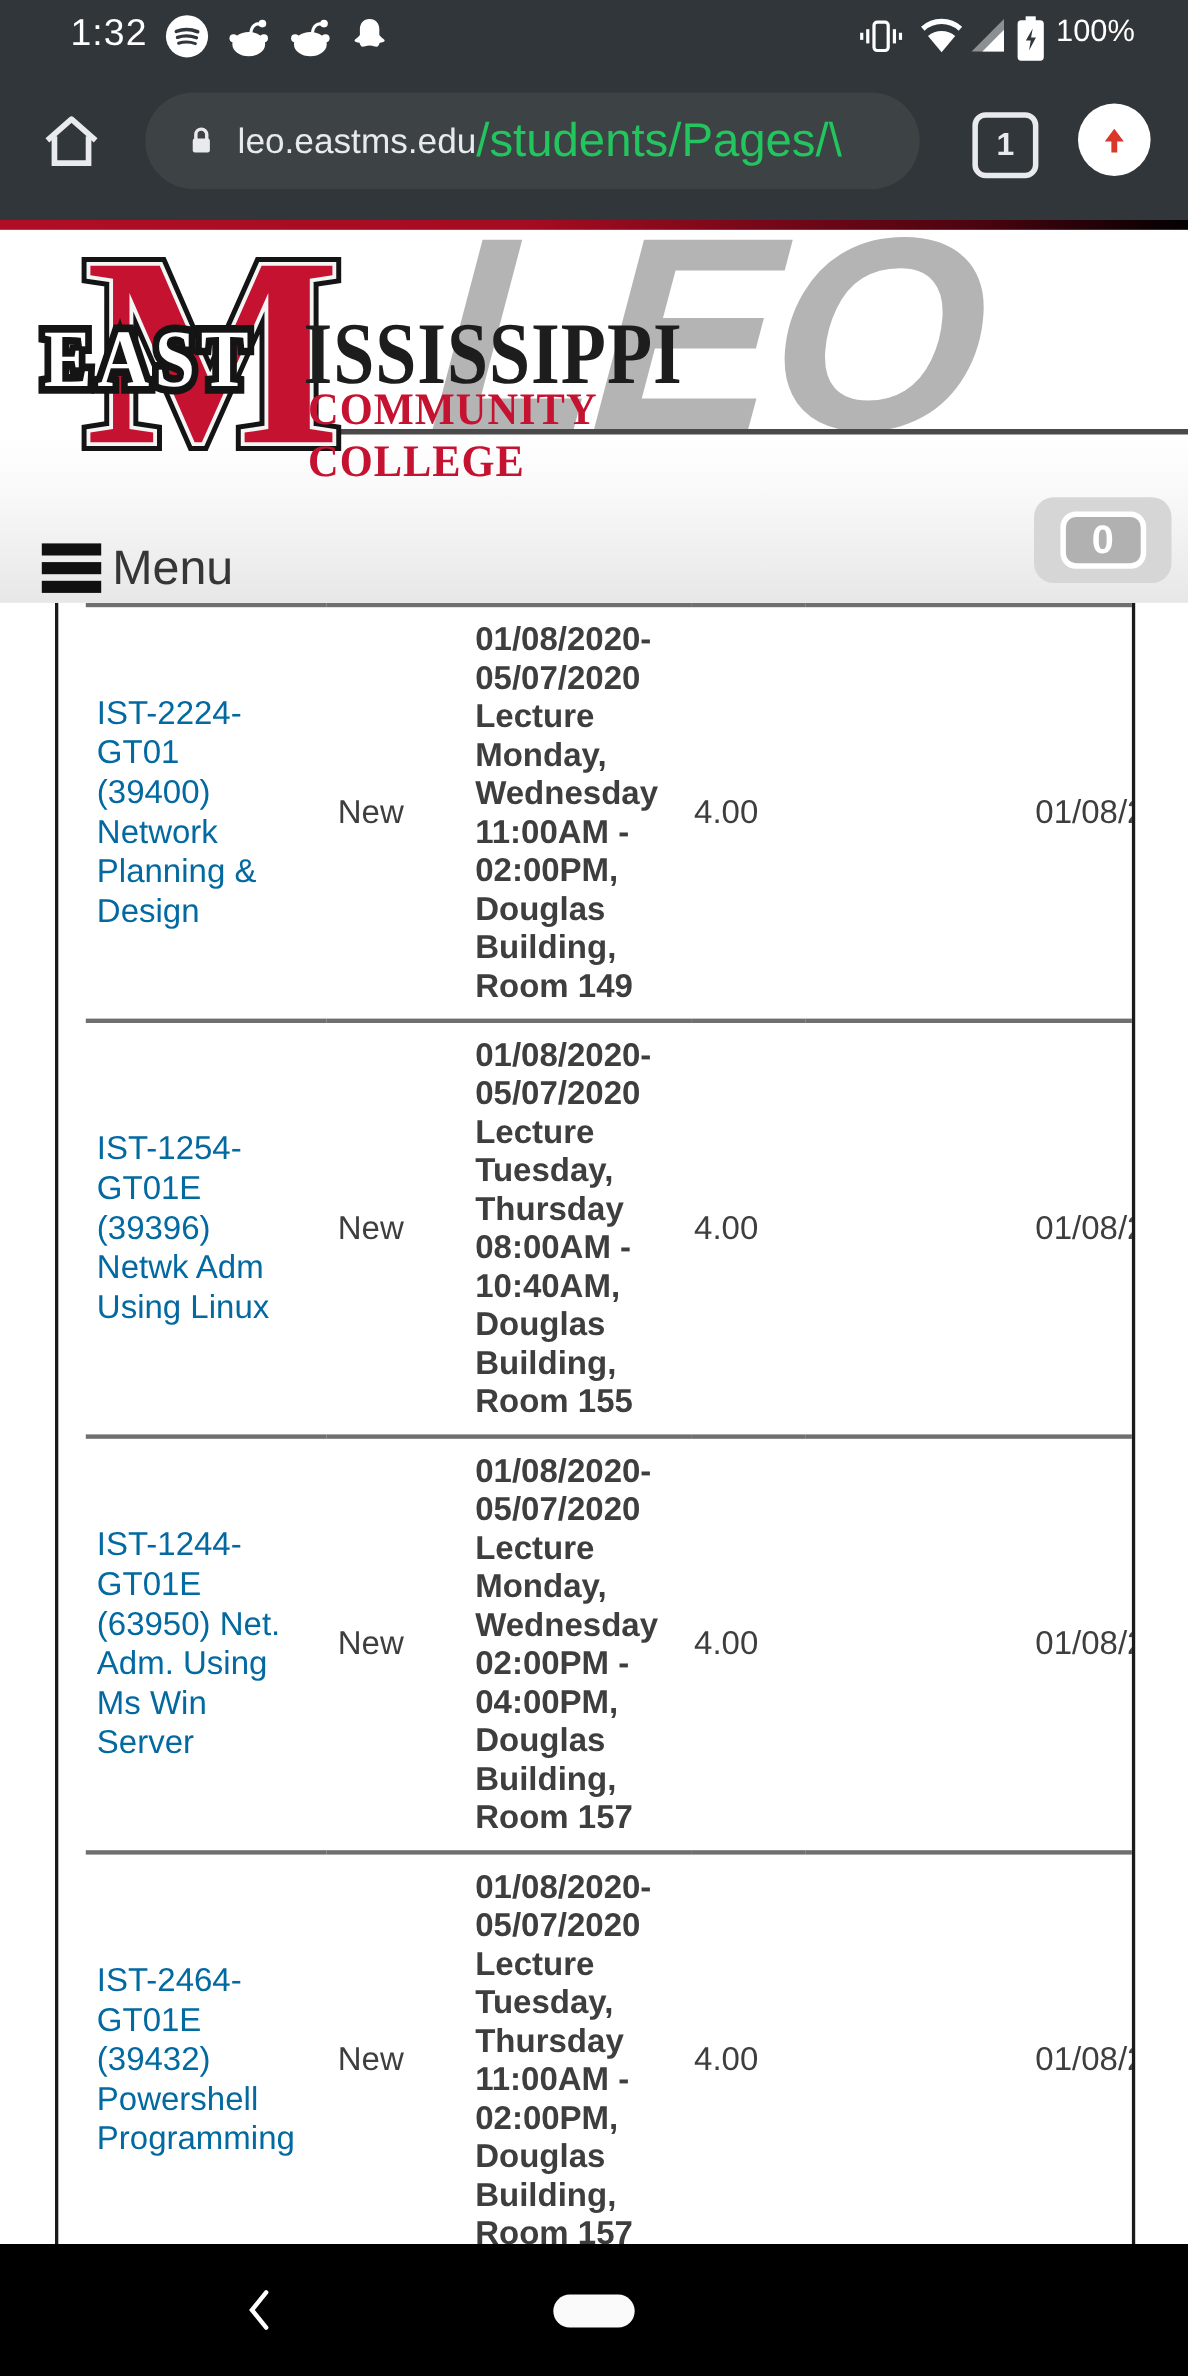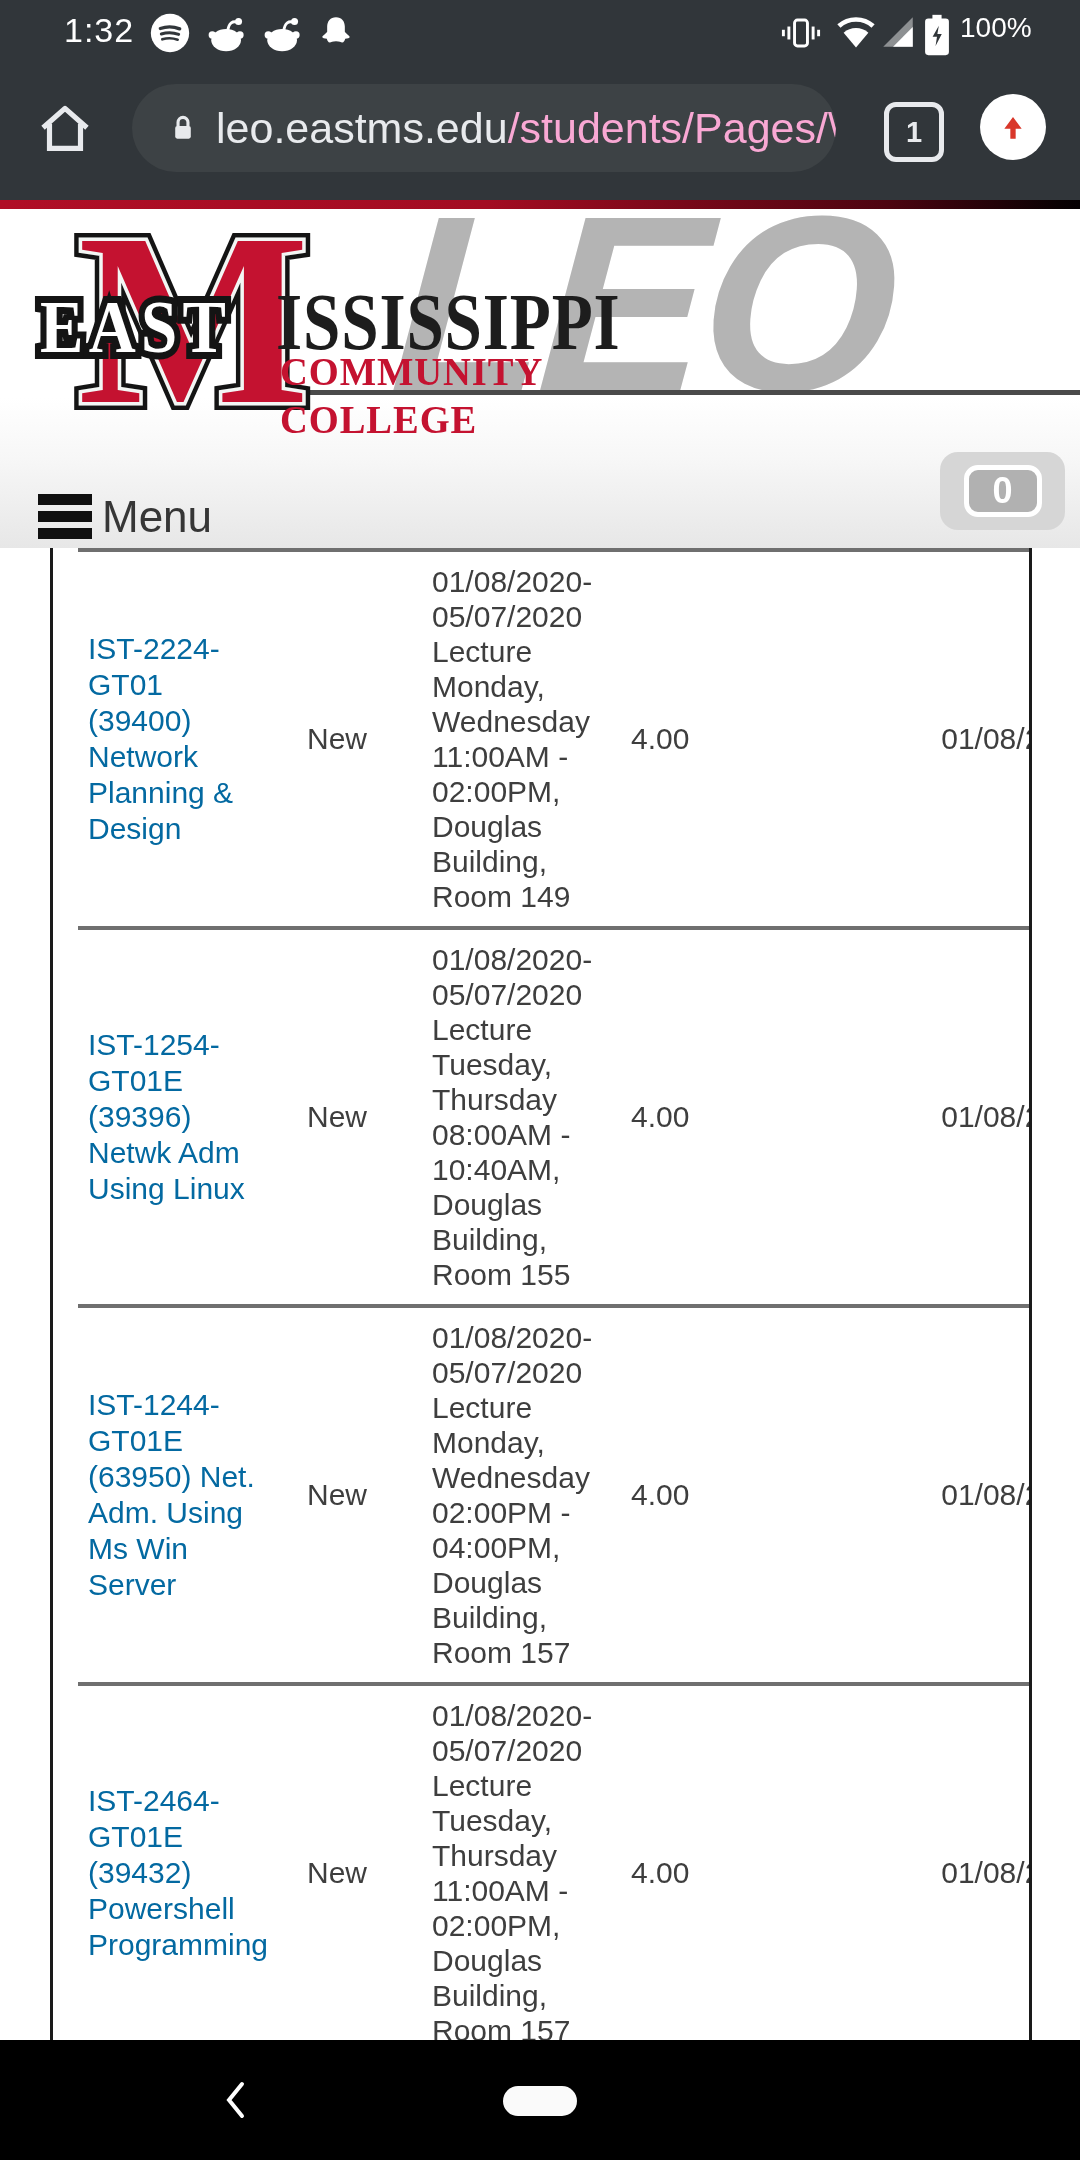--- a/index.html
+++ b/index.html
@@ -11,22 +11,22 @@
   .statusbar{position:absolute;left:0;top:0;width:1080px;height:62px;margin-left:16px;}
   .sb-time{position:absolute;left:48px;top:11px;color:#fff;font-size:34px;font-weight:500;letter-spacing:1px;}
   .sb-ic{position:absolute;top:13px;}
   .sb-pct{position:absolute;left:944px;top:12px;color:#fff;font-size:28px;}
 
   .toolbar{position:absolute;left:0;top:62px;width:1080px;height:138px;}
   .home-btn{position:absolute;left:34px;top:36px;width:62px;height:62px;}
   .urlbar{position:absolute;left:132px;top:22px;width:704px;height:88px;border-radius:44px;
           background:#3d4245;display:flex;align-items:center;overflow:hidden;}
   .lock{margin-left:34px;flex:0 0 auto;}
-  .url-host{color:#e8eaed;font-size:43px;margin-left:16px;white-space:nowrap;}
-  .url-path{color:#f9a8d4;font-size:43px;white-space:nowrap;text-align:right;}
+  .url-host{color:#e8eaed;font-size:32px;margin-left:16px;white-space:nowrap;}
+  .url-path{color:#22c55e;font-size:43px;white-space:nowrap;text-align:right;}
   .tabbtn{position:absolute;left:884px;top:40px;width:50px;height:50px;border:5px solid #e8eaed;
           border-radius:12px;color:#e8eaed;font-size:29px;font-weight:bold;
           display:flex;align-items:center;justify-content:center;}
   .updbtn{position:absolute;left:980px;top:32px;width:66px;height:66px;border-radius:50%;
           background:#fff;display:flex;align-items:center;justify-content:center;}
 
   .redstrip{position:absolute;left:0;top:200px;width:1080px;height:9px;
             background:linear-gradient(90deg,#b00e26 0%,#a30c22 45%,#4d0410 82%,#0a0103 98%,#050002 100%);}
 
   
@@ -63,21 +63,21 @@
               color:#fff;font-size:36px;font-weight:bold;display:flex;align-items:center;justify-content:center;}
 
   
   .tablewrap{position:absolute;left:50px;top:548px;width:976px;height:1492px;overflow:hidden;
              border-left:3px solid #1a1a1a;border-right:3px solid #1a1a1a;background:#fff;}
   table.courses{border-collapse:collapse;table-layout:fixed;margin-left:25px;width:951px;
                 font-size:30px;color:#3e3e3e;}
   table.courses td{border-top:4px solid #6f6f6f;vertical-align:middle;padding-top:12px;padding-bottom:12px;}
   td.c-course{width:208px;padding-left:10px;line-height:36px;}
   td.c-status{width:122px;padding-left:10px;}
-  td.c-sched{width:196px;padding-left:2px;line-height:35px;}
+  td.c-sched{width:196px;padding-left:2px;line-height:35px;font-weight:bold;}
   td.c-cred{width:100px;padding-left:2px;}
   td.c-date{width:325px;text-align:right;padding-right:10px;}
   .pre{white-space:pre-line;}
   a.course-link{color:#0369a1;text-decoration:none;display:block;white-space:pre-line;cursor:pointer;}
 
   
   .navbar{position:absolute;left:0;top:2040px;width:1080px;height:120px;background:#000;}
   .nav-back{position:absolute;left:222px;top:40px;}
   .nav-pill{position:absolute;left:503px;top:46px;width:74px;height:30px;border-radius:15px;background:#fafafa;}
 </style>

